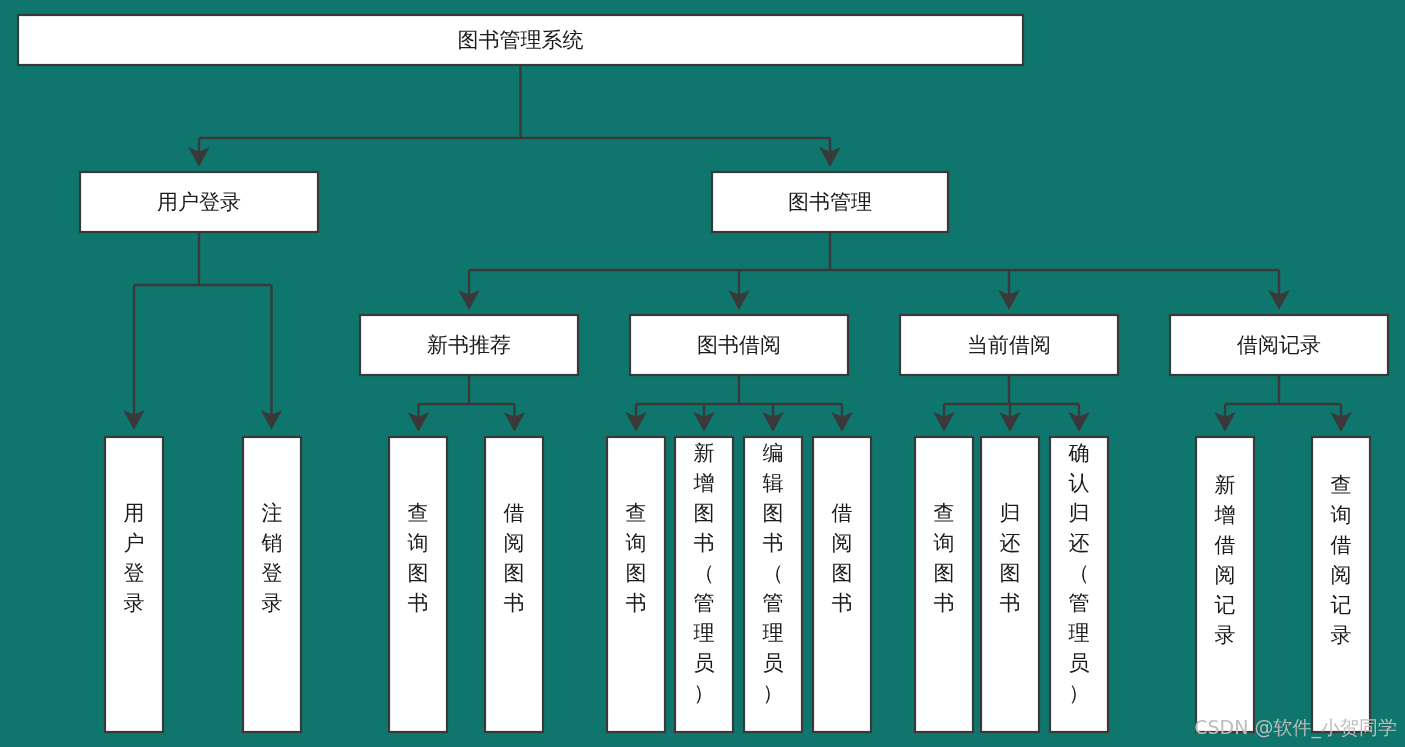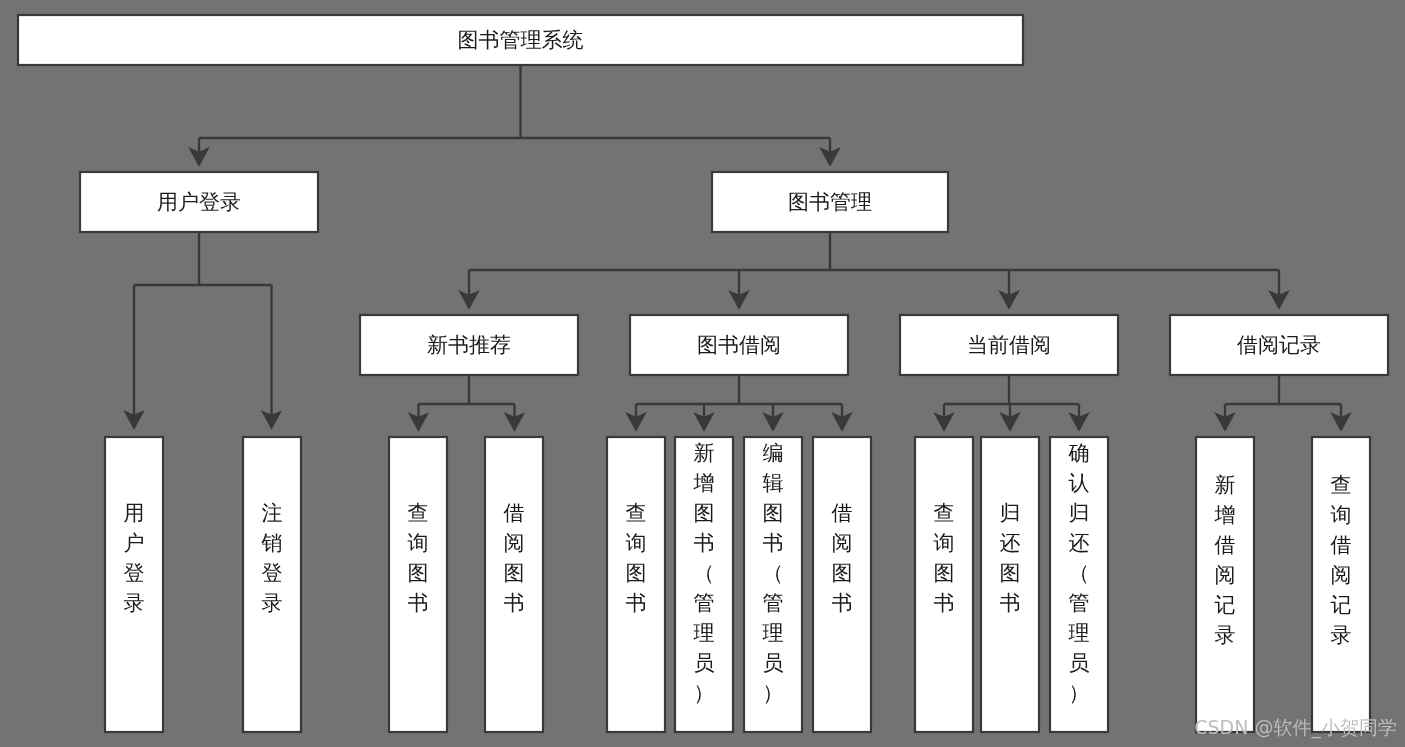--- a/index.html
+++ b/index.html
@@ -10,21 +10,21 @@
   body {
     width: 1405px;
     height: 747px;
     font-family: "DejaVu Sans", "Liberation Sans", sans-serif;
     overflow: hidden;
   }
   #diagram-root {
     position: relative;
     width: 1405px;
     height: 747px;
-    background: #737373;
+    background: #0f766e;
   }
   svg#flowchart {
     position: absolute;
     top: 0;
     left: 0;
     width: 1405px;
     height: 747px;
     display: block;
   }
   .node-box {

